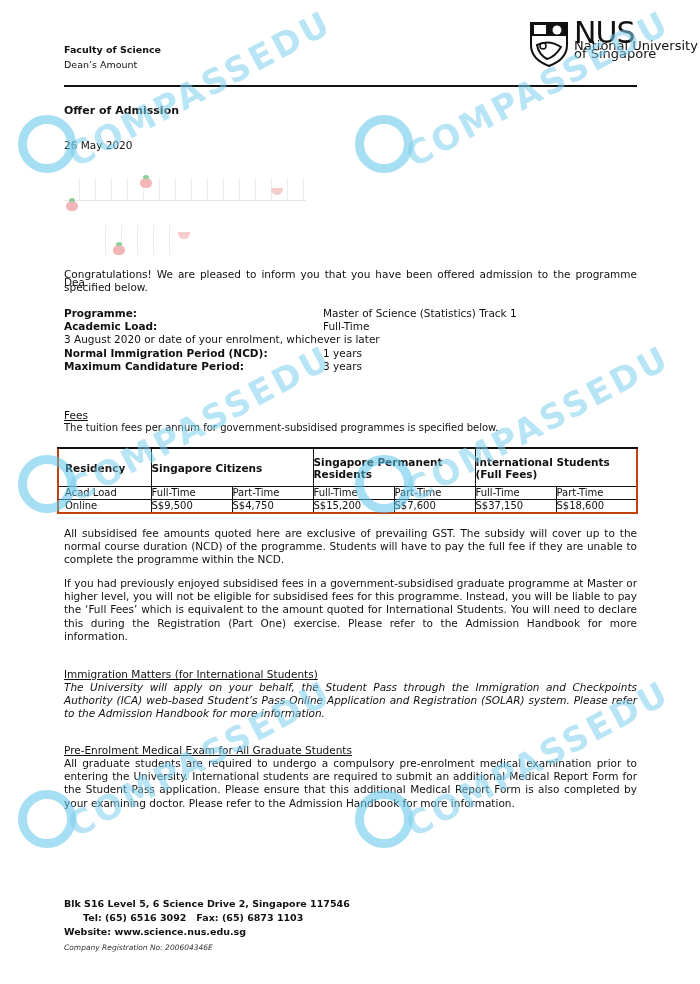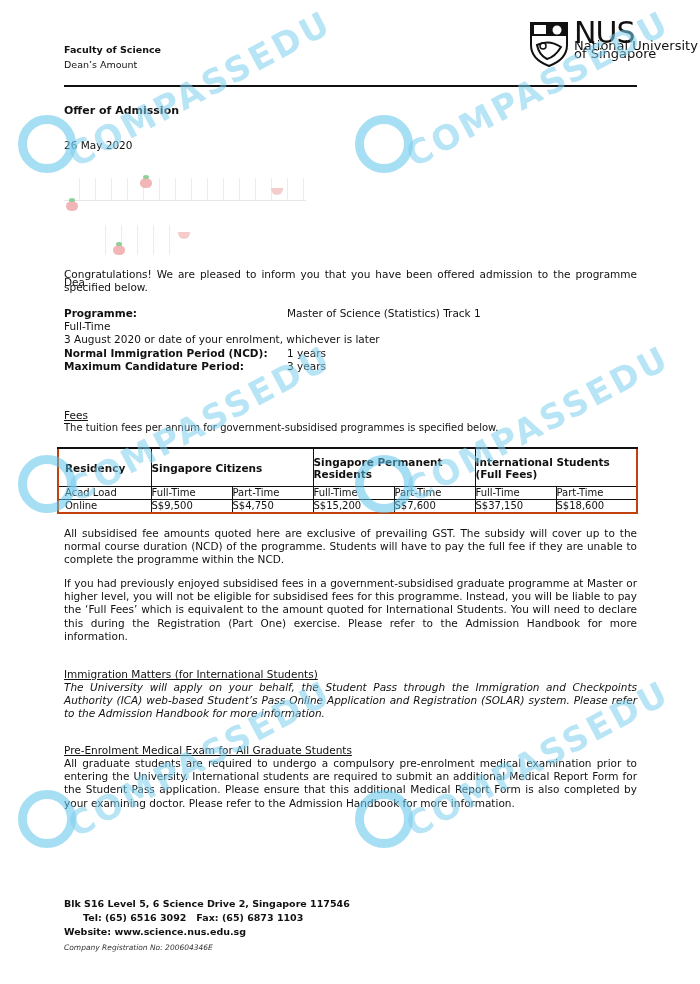--- a/index.html
+++ b/index.html
@@ -12,21 +12,21 @@
     .logo-sub { left: 574px; top: 42px; font-size: 13px; line-height: 8px; }
     .rule { left: 64px; top: 85px; width: 573px; height: 2px; background: #111; }
     .title { left: 64px; top: 104px; font-size: 11px; font-weight: bold; }
     .date { left: 64px; top: 139px; font-size: 10.5px; }
     .redact { background: repeating-linear-gradient(90deg, #fff 0 15px, #ececec 15px 16px); }
     .berry { width: 12px; height: 10px; border-radius: 50% 50% 45% 45%; background: #f2b6b6; }
     .berry::before { content: ""; position: absolute; left: 3px; top: -3px; width: 6px; height: 4px; background: #8ccf98; border-radius: 50%; }
     .dear { left: 64px; top: 240px; font-size: 10.5px; margin-top: 36px; }
     .para { left: 64px; width: 573px; font-size: 10.5px; line-height: 13.2px; text-align: justify; }
     .kv { left: 64px; top: 307px; font-size: 10.5px; line-height: 13.2px; }
-    .kv .row { display: flex; }
+    .kv .row { display: flex; gap: 36px; }
     .kv .k { width: 223px; font-weight: bold; }
     .u { text-decoration: underline; }
     table.fees { position: absolute; left: 57px; top: 447px; border-collapse: collapse; font-size: 10px; }
     table.fees td { border: 1px solid #111; padding: 0; line-height: 12px; }
     table.fees tr.head td { height: 37px; font-weight: bold; font-size: 10.5px; border-top: 2px solid #111; }
     table.fees td.lbl { text-align: left; padding-left: 6px; }
     table.fees { border: 2px solid #c2410c; }
     .foot { left: 64px; font-size: 9.5px; font-weight: bold; }
     .reg { left: 64px; top: 943px; font-size: 7.5px; font-style: italic; color: #333; }
     .wm { position: absolute; pointer-events: none; opacity: 0.55; }
@@ -70,20 +70,21 @@
 
 <div class="abs dear">Dea</div>
 <div class="abs para" style="top:268px;">Congratulations! We are pleased to inform you that you have been offered admission to the programme specified below.</div>
 
 <div class="abs kv">
   <div class="row">
       <span class="k">Programme:</span>
       <span>Master of Science (Statistics) Track 1</span>
     </div>
   <div class="row">
+      <span class="k">Academic Load:</span>
       <span>Full-Time</span>
     </div>
   <div class="row">
       <span>3 August 2020 or date of your enrolment, whichever is later</span>
     </div>
   <div class="row">
       <span class="k">Normal Immigration Period (NCD):</span>
       <span>1 years</span>
     </div>
   <div class="row">

